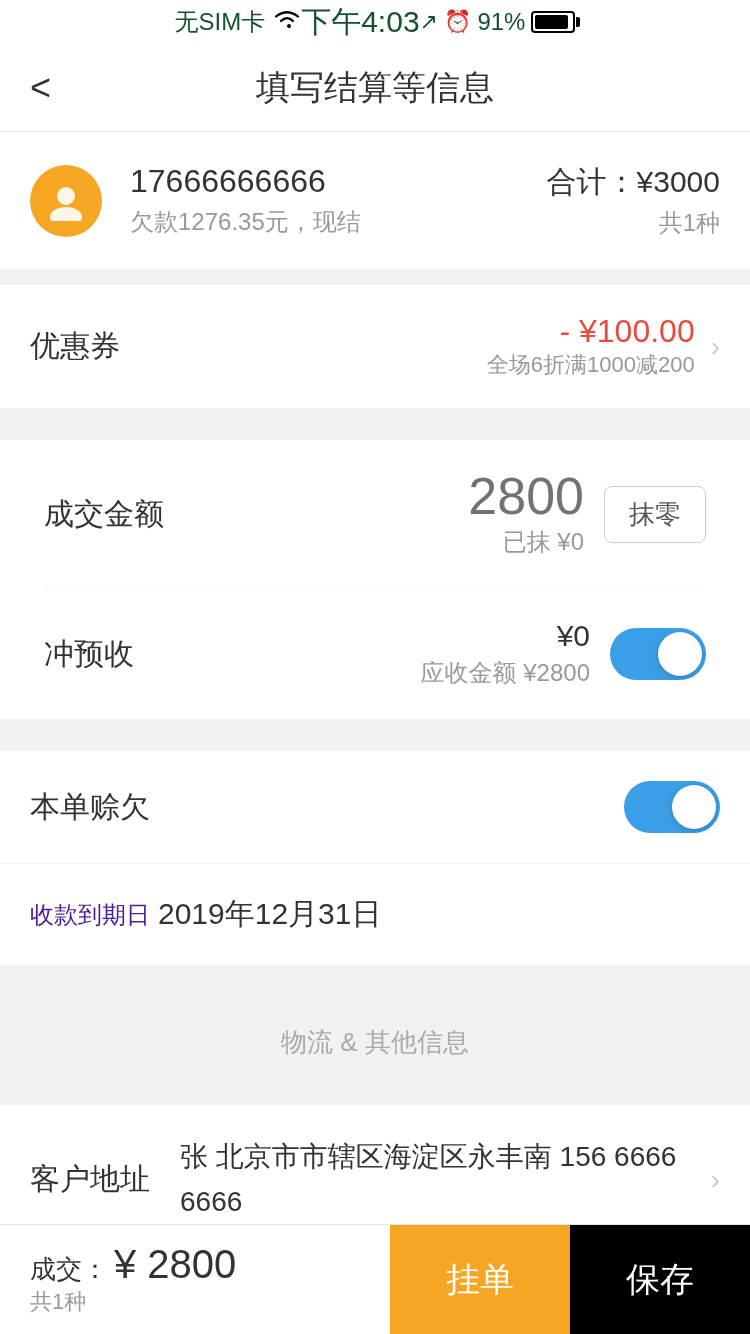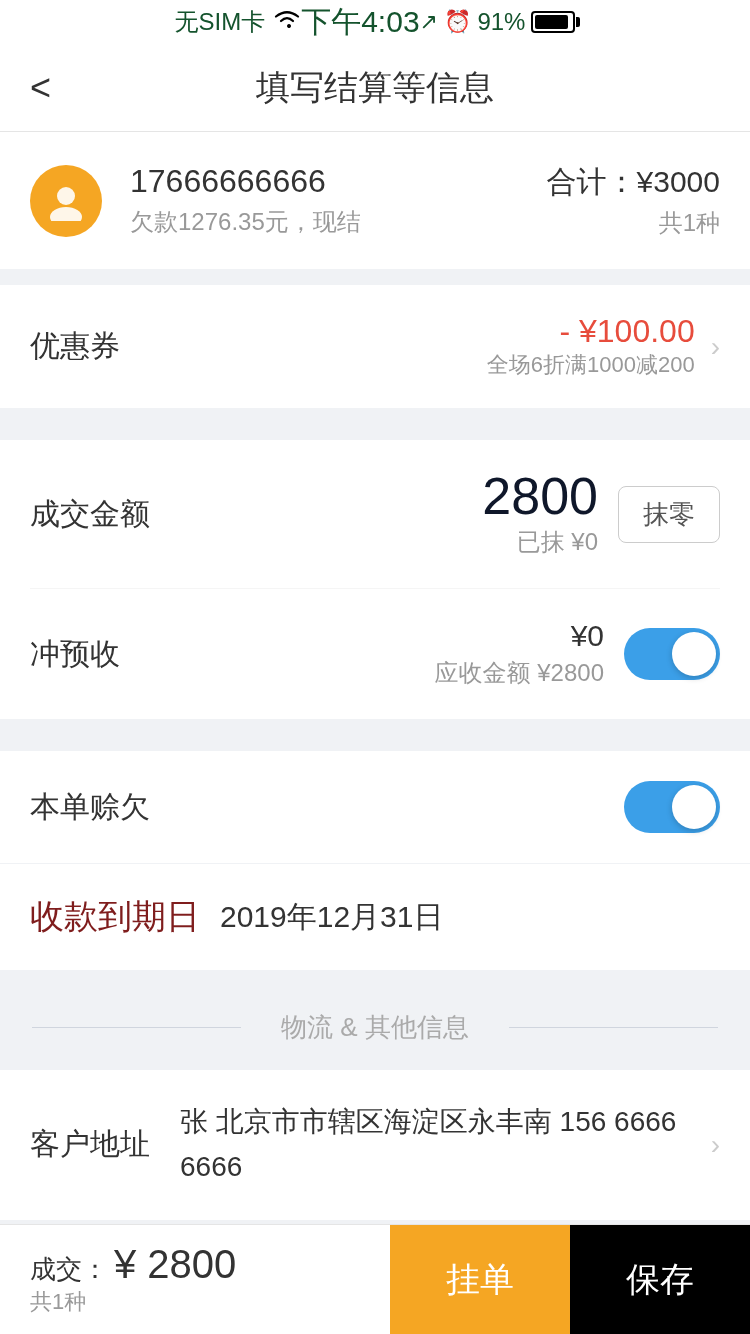--- a/index.html
+++ b/index.html
@@ -129,34 +129,34 @@
 
     
     .section-divider {
       height: 16px;
       background: #f0f2f5;
     }
 
     
     .deal-section {
       background: #fff;
-      padding: 0 30px;
+      padding: 0 44px;
       margin-bottom: 0;
     }
     .deal-row {
       display: flex;
       align-items: center;
       justify-content: space-between;
       padding: 30px 0;
       border-bottom: 1px solid #f5f5f5;
     }
     .deal-row:last-child { border-bottom: none; }
     .row-label { font-size: 30px; color: #333; }
     .deal-right { display: flex; align-items: center; gap: 20px; }
-    .deal-amount-value { font-size: 52px; color: #0f172a; font-weight: 500; line-height: 1; }
+    .deal-amount-value { font-size: 52px; color: #737373; font-weight: 500; line-height: 1; }
     .round-zero-btn {
       border: 1px solid #ccc;
       border-radius: 8px;
       padding: 10px 24px;
       font-size: 26px;
       color: #555;
       background: #fff;
       cursor: pointer;
     }
     .deal-sub { font-size: 24px; color: #999; text-align: right; margin-top: 4px; }
@@ -199,32 +199,33 @@
     .debt-label { font-size: 30px; color: #333; }
 
     
     .due-section {
       background: #fff;
       padding: 30px;
       display: flex;
       align-items: center;
       margin-top: 1px;
     }
-    .due-label { font-size: 34px; color: #7f1d1d; margin-right: 20px; }
+    .due-label { font-size: 24px; color: #4c1d95; margin-right: 8px; }
     .due-date { font-size: 30px; color: #333; }
 
     
     .logistics-divider {
       background: #f0f2f5;
       padding: 24px 12px;
       display: flex;
       align-items: center;
       justify-content: center;
       gap: 20px;
       margin-top: 16px;
+      flex-direction: column;
     }
     .logistics-line {
       flex: 1;
       height: 1px;
       background: #d0d5de;
       margin: 0 20px;
     }
     .logistics-text {
       font-size: 26px;
       color: #aaa;

